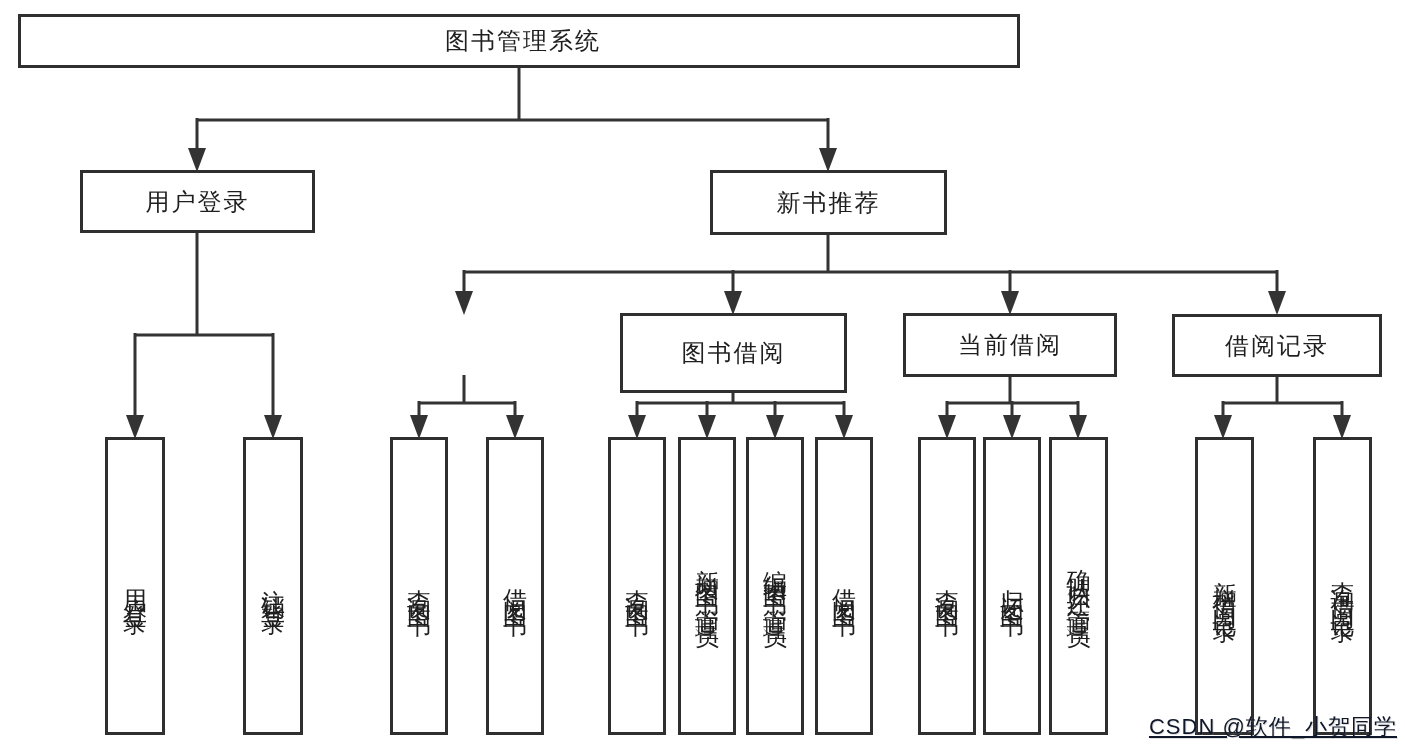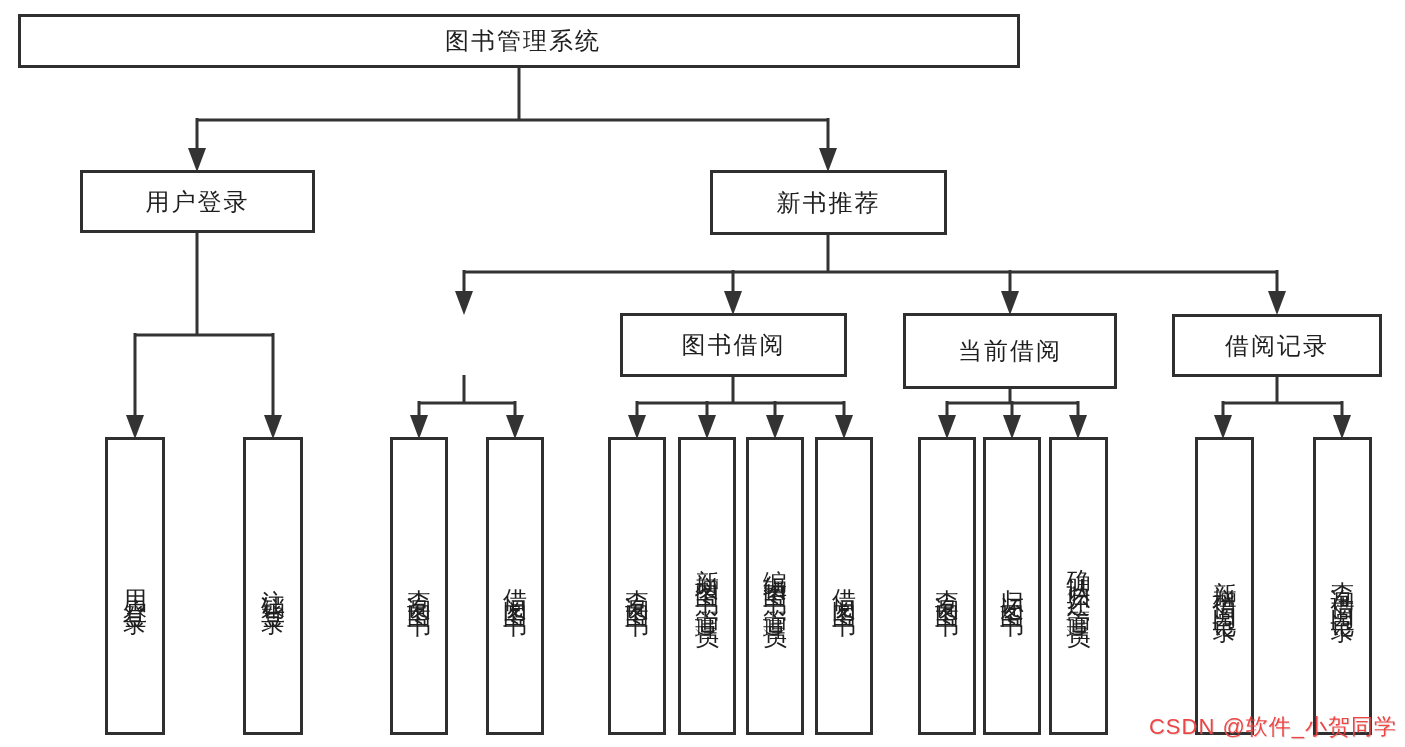--- a/index.html
+++ b/index.html
@@ -44,23 +44,24 @@
     letter-spacing: 8px;
     line-height: 1;
     color: #1f1f1f;
     white-space: nowrap;
   }
   .watermark {
     position: absolute;
     right: 8px;
     top: 712px;
     font-size: 22px;
-    color: #ef4444;
+    color: #0f172a;
     letter-spacing: 1px;
     text-shadow: 1px 1px 0 rgba(130,130,130,0.25);
+    text-decoration: underline;
   }
 </style>
 </head>
 <body>
 
 <div class="canvas">
 
   <svg class="connectors" width="1405" height="747" viewBox="0 0 1405 747">
     <path fill="none" stroke="#333333" stroke-width="3" d="
       M519 66 V120 M197 120 H828 M197 118 V152 M828 118 V152
@@ -91,22 +92,22 @@
       <polygon points="1214,415 1232,415 1223,439"></polygon>
       <polygon points="1333,415 1351,415 1342,439"></polygon>
     </g>
   </svg>
 
   <div class="hbox" style="left:18px; top:14px; width:1002px; height:54px;padding-left:8px;">图书管理系统</div>
 
   <div class="hbox" style="left:80px; top:170px; width:235px; height:63px;">用户登录</div>
   <div class="hbox" style="left:710px; top:170px; width:237px; height:65px;">新书推荐</div>
 
-  <div class="hbox" style="left:620px; top:313px; width:227px; height:64px;">图书借阅</div>
-  <div class="hbox" style="left:903px; top:313px; width:214px; height:76px;">当前借阅</div>
+  <div class="hbox" style="left:620px; top:313px; width:227px; height:80px;">图书借阅</div>
+  <div class="hbox" style="left:903px; top:313px; width:214px; height:64px;">当前借阅</div>
   <div class="hbox" style="left:1172px; top:314px; width:210px; height:63px;">借阅记录</div>
 
   <div class="vbox" style="left:105px; top:437px; width:60px; height:298px;">
     <span>用户登录</span>
   </div>
   <div class="vbox" style="left:243px; top:437px; width:60px; height:298px;">
     <span>注销登录</span>
   </div>
 
   <div class="vbox" style="left:390px; top:437px; width:58px; height:298px;">

